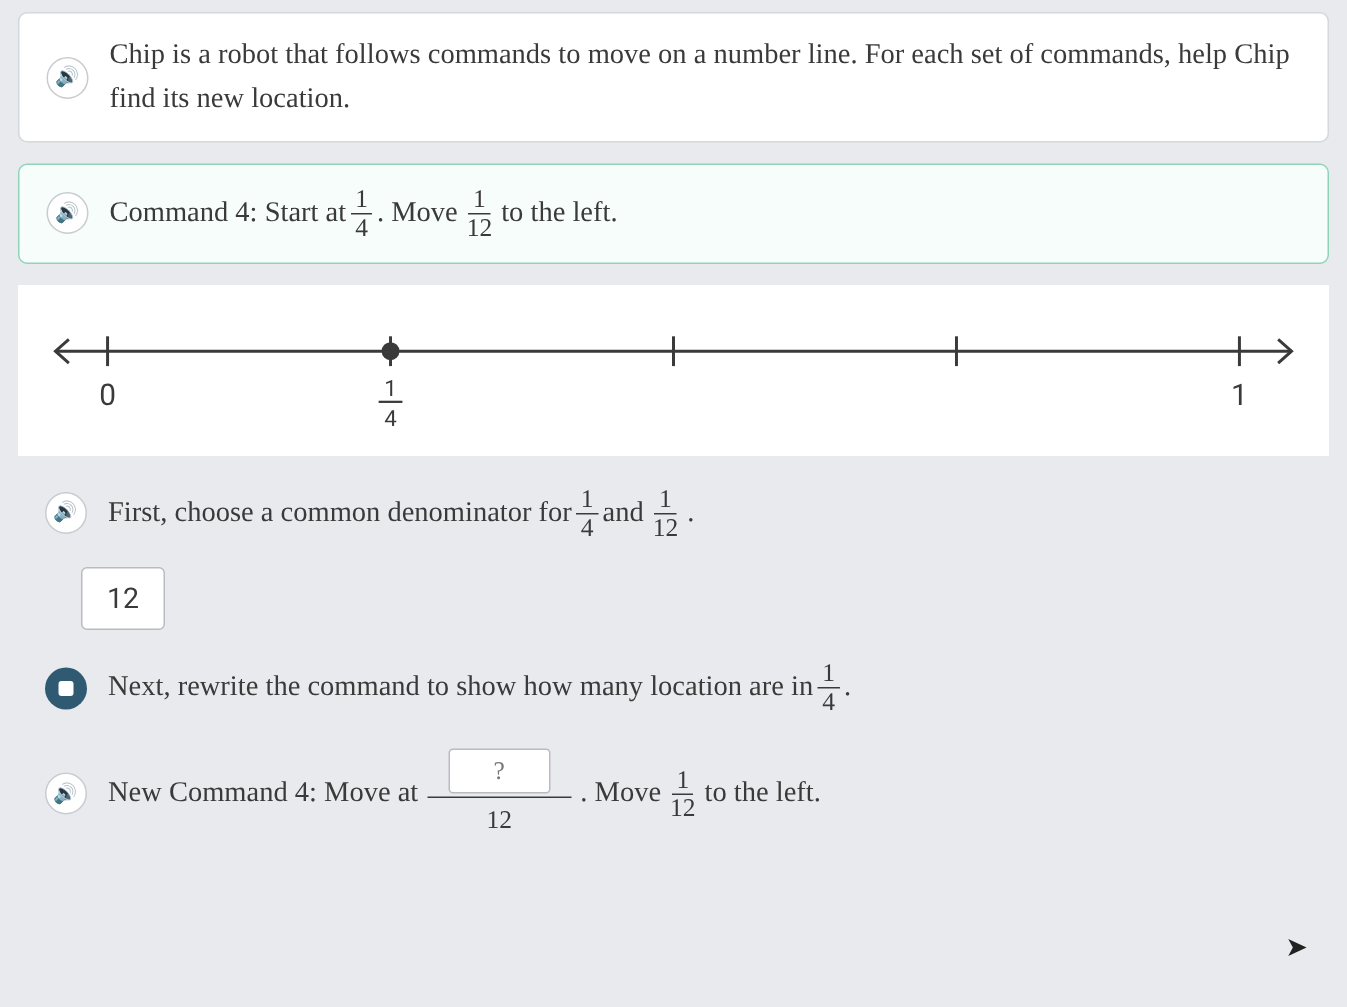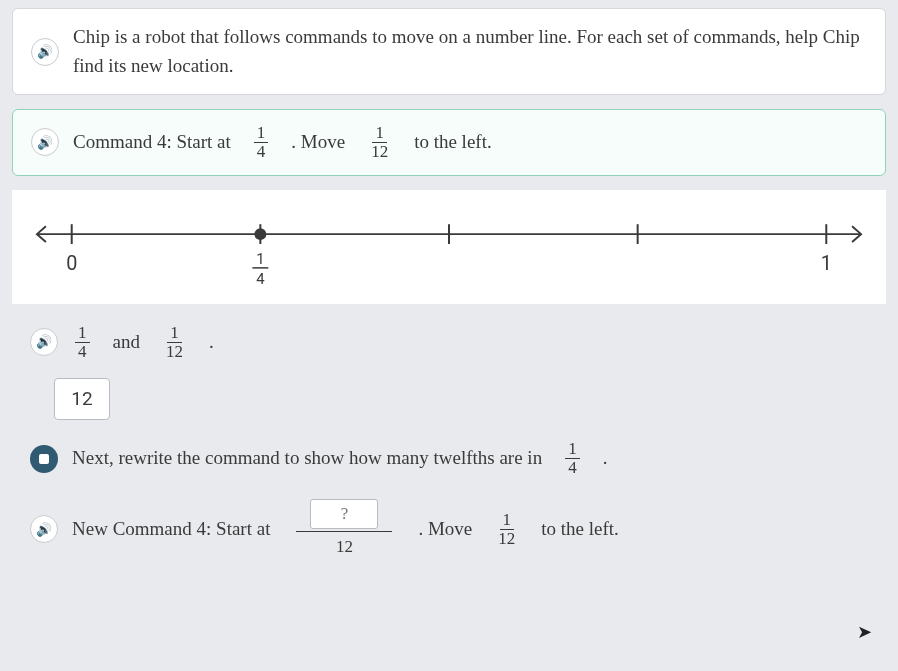--- a/index.html
+++ b/index.html
@@ -123,21 +123,21 @@
       font-size: 17px;
     }
     .cursor-arrow {
       position: absolute;
       right: 26px;
       bottom: 26px;
       font-size: 18px;
       color: #222;
       pointer-events: none;
     }
-    .flex-text { display: inline-flex; align-items: center; flex-wrap: wrap; gap: 20px; }
+    .flex-text { display: inline-flex; align-items: center; flex-wrap: wrap; }
   </style>
 </head>
 <body>
 
 
 
 
 <div class="box">
   <div class="row">
     <div class="speaker">🔊</div>
@@ -186,20 +186,21 @@
     <text x="230" y="52" text-anchor="middle" font-size="15" fill="#3a3a3a">1</text>
     <line x1="222" y1="56" x2="238" y2="56" stroke="#3a3a3a" stroke-width="1.5"></line>
     <text x="230" y="72" text-anchor="middle" font-size="15" fill="#3a3a3a">4</text>
   </svg>
 </div>
 
 
 <div class="plain-row">
   <div class="speaker">🔊</div>
   <div class="textblock flex-text">
+    <span>First, choose a common denominator for </span>
     <span class="frac">
       <span class="num">1</span>
       <span class="den">4</span>
     </span>
     <span> and </span>
     <span class="frac">
       <span class="num">1</span>
       <span class="den">12</span>
     </span>
     <span>.</span>
@@ -207,34 +208,34 @@
 </div>
 
 <div class="input-box">12</div>
 
 
 <div class="plain-row">
   <div class="bullet">
     <div class="bullet-inner"></div>
   </div>
   <div class="textblock flex-text">
-    <span>Next, rewrite the command to show how many twelfths are in </span>
+    <span>Next, rewrite the command to show how many location are in </span>
     <span class="frac">
       <span class="num">1</span>
       <span class="den">4</span>
     </span>
     <span>.</span>
   </div>
 </div>
 
 
 <div class="new-command-row">
   <div class="speaker">🔊</div>
   <div class="textblock flex-text">
-    <span>New Command 4: Start at </span>
+    <span>New Command 4: Move at </span>
     <span class="frac-input">
       <span class="top-box">?</span>
       <span class="den-line">12</span>
     </span>
     <span>. Move </span>
     <span class="frac">
       <span class="num">1</span>
       <span class="den">12</span>
     </span>
     <span> to the left.</span>

